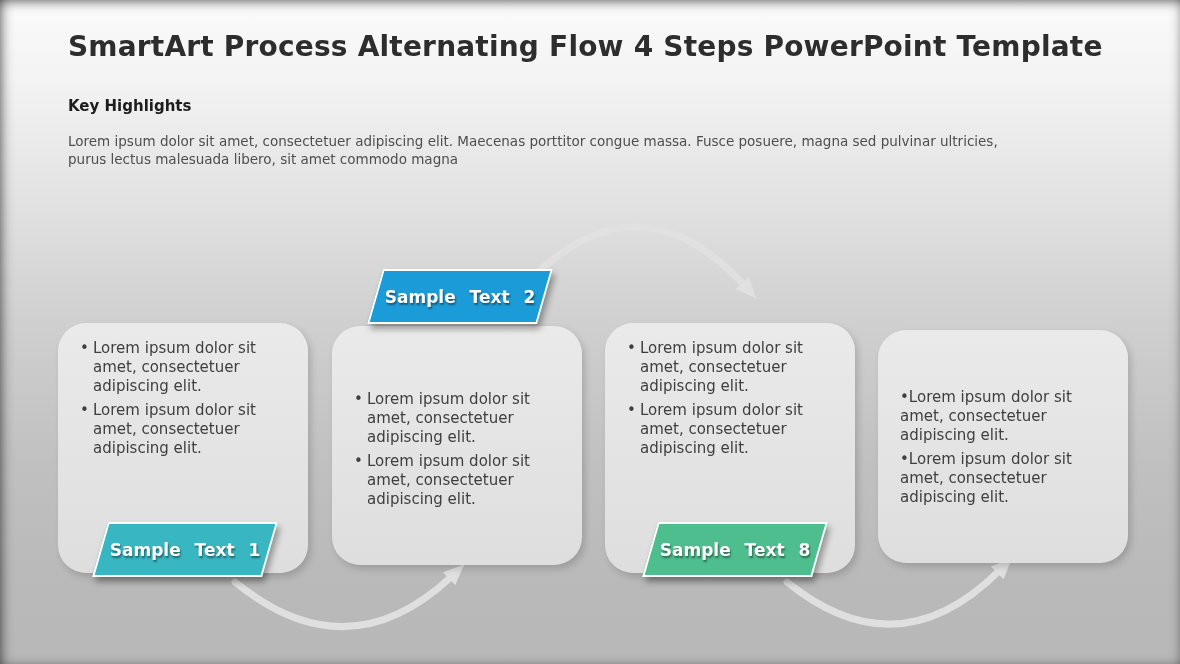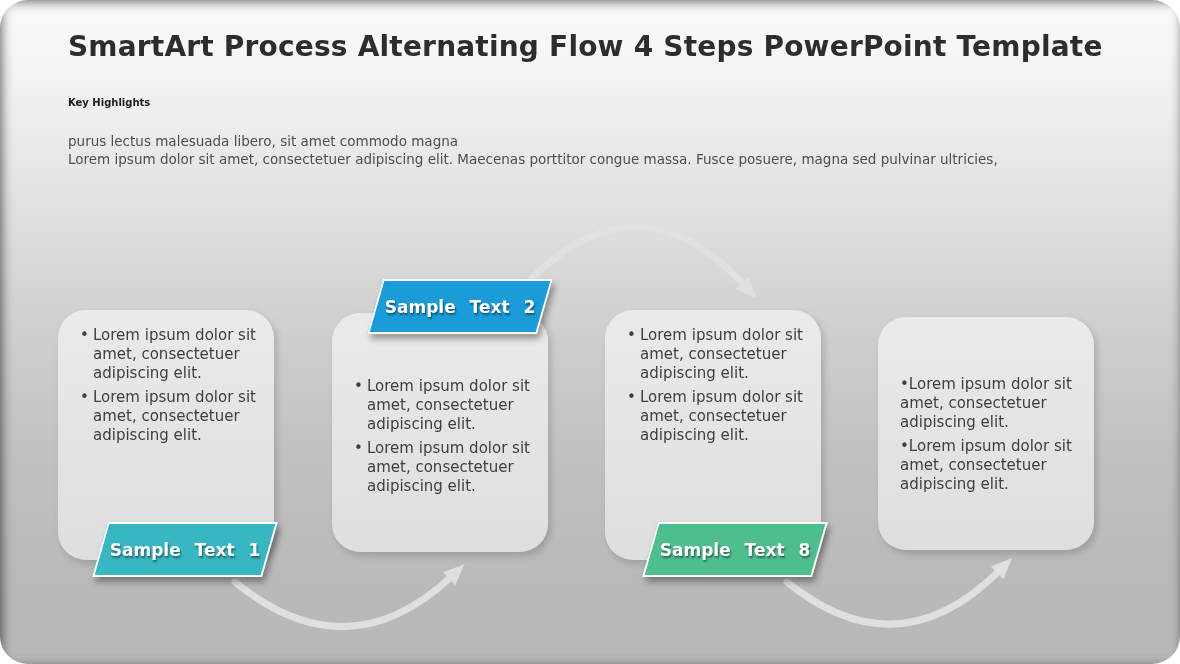--- a/index.html
+++ b/index.html
@@ -6,56 +6,56 @@
   body {
     width: 1180px; height: 664px; overflow: hidden;
     font-family: "DejaVu Sans", sans-serif;
   }
   .stage {
     position: relative; width: 1180px; height: 664px;
     background: linear-gradient(180deg,
       #fbfbfb 0%, #f3f3f3 12%, #e4e4e4 28%,
       #d0d0d0 48%, #c0c0c0 70%, #b9b9b9 88%, #b8b8b8 100%);
     overflow: hidden;
-    border-radius: 28px;
   }
   
   .stage::after {
     content: ""; position: absolute; inset: 0; pointer-events: none; z-index: 9;
     box-shadow:
       inset 9px 0 12px -7px rgba(0,0,0,.50),
       inset 0 9px 12px -7px rgba(0,0,0,.50),
       inset -8px 0 12px -8px rgba(0,0,0,.28),
       inset 0 -8px 12px -8px rgba(0,0,0,.18);
   }
 
   .title {
     position: absolute; left: 68px; top: 30px;
     font-size: 28px; font-weight: 600; color: #2d2d2d;
     letter-spacing: .2px; white-space: nowrap;
   }
   .heading {
     position: absolute; left: 68px; top: 97px;
-    font-size: 10px; font-weight: bold; color: #1d1d1d;
+    font-size: 15px; font-weight: bold; color: #1d1d1d;
   }
   .para {
     position: absolute; left: 68px; top: 133px;
     font-size: 13.5px; line-height: 17.5px; color: #4e4e4e;
   }
   .para .pline { white-space: nowrap; }
 
   .arrows { position: absolute; left: 0; top: 0; z-index: 1; pointer-events: none; }
 
   .card {
-    position: absolute; z-index: 2; width: 216px;
+    position: absolute; z-index: 2; width: 250px;
     background: linear-gradient(180deg, #eaeaea, #dedede);
     border-radius: 28px;
     box-shadow: 3px 4px 7px rgba(0,0,0,.16);
     box-sizing: border-box;
     padding: 16px 13px 0 22px;
+    margin-top: 13px;
   }
   .card-1 { left: 58px;  top: 310px; height: 250px; }
   .card-2 { left: 332px; top: 313px; height: 239px; padding-top: 64px; }
   .card-3 { left: 605px; top: 310px; height: 250px; }
   .card-4 { left: 878px; top: 317px; height: 233px; padding-top: 58px; }
 
   .bullets { margin: 0; padding: 0; list-style: none;
     font-size: 15px; line-height: 19px; color: #3e3e3e; }
   .bullets li { margin: 0 0 5px 0; }
   
@@ -73,34 +73,34 @@
     transform: skewX(-16deg);
     border: 2px solid #ffffff;
     box-shadow: 4px 5px 6px rgba(0,0,0,.35);
   }
   .tag-label {
     position: relative; color: #ffffff; font-weight: bold;
     font-size: 17px; word-spacing: 8px; white-space: nowrap;
     text-shadow: 1px 2px 2px rgba(0,0,0,.45);
   }
   .tag-1 { left: 100px; top: 522px; }
-  .tag-2 { left: 375px; top: 279px; }
+  .tag-2 { left: 375px; top: 269px; }
   .tag-3 { left: 650px; top: 522px; }
   .tag-4 { left: 918px; top: 283px; }
 </style>
 </head>
 <body>
 
 <div class="stage">
 
   <div class="title">SmartArt Process Alternating Flow 4 Steps PowerPoint Template</div>
   <div class="heading">Key Highlights</div>
   <div class="para">
+    <div class="pline">Lorem ipsum dolor sit amet, consectetuer adipiscing elit. Maecenas porttitor congue massa. Fusce posuere, magna sed pulvinar ultricies,</div>
     <div class="pline">purus lectus malesuada libero, sit amet commodo magna</div>
-    <div class="pline">Lorem ipsum dolor sit amet, consectetuer adipiscing elit. Maecenas porttitor congue massa. Fusce posuere, magna sed pulvinar ultricies,</div>
   </div>
 
   <svg class="arrows" width="1180" height="664" viewBox="0 0 1180 664">
     <defs>
       <marker id="ah" markerUnits="userSpaceOnUse" markerWidth="26" markerHeight="26" refX="6" refY="12" orient="auto">
         <path d="M2,3 L23,12 L2,21 Z" fill-opacity="0.95" fill="#e0e0e0"></path>
       </marker>
     </defs>
     <path d="M235,582 Q348,674 452,576" fill="none" stroke-width="7" stroke-linecap="round" stroke-opacity="0.95" marker-end="url(#ah)" stroke="#e0e0e0"></path>
     <path d="M515,296 Q632,163 745,286" fill="none" stroke-width="7" stroke-linecap="round" stroke-opacity="0.95" marker-end="url(#ah)" stroke="#e0e0e0"></path>

